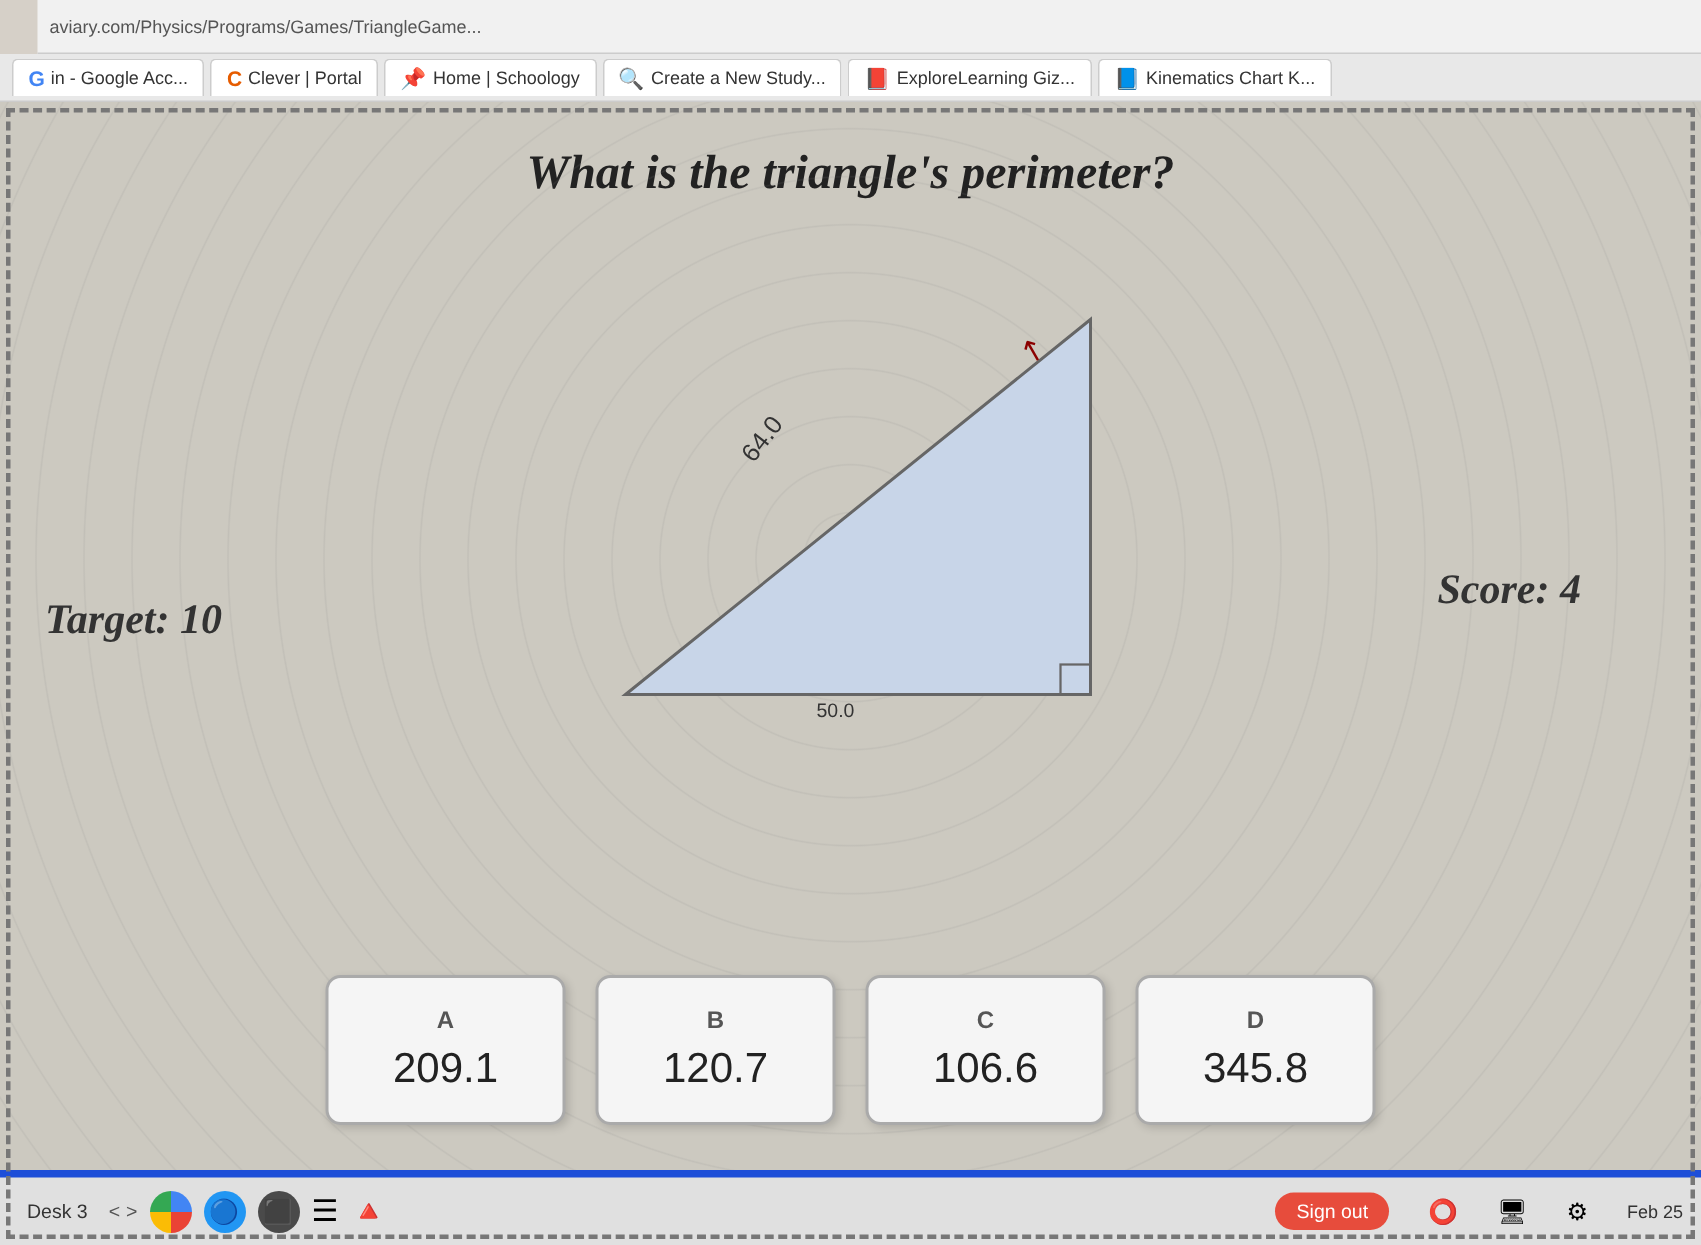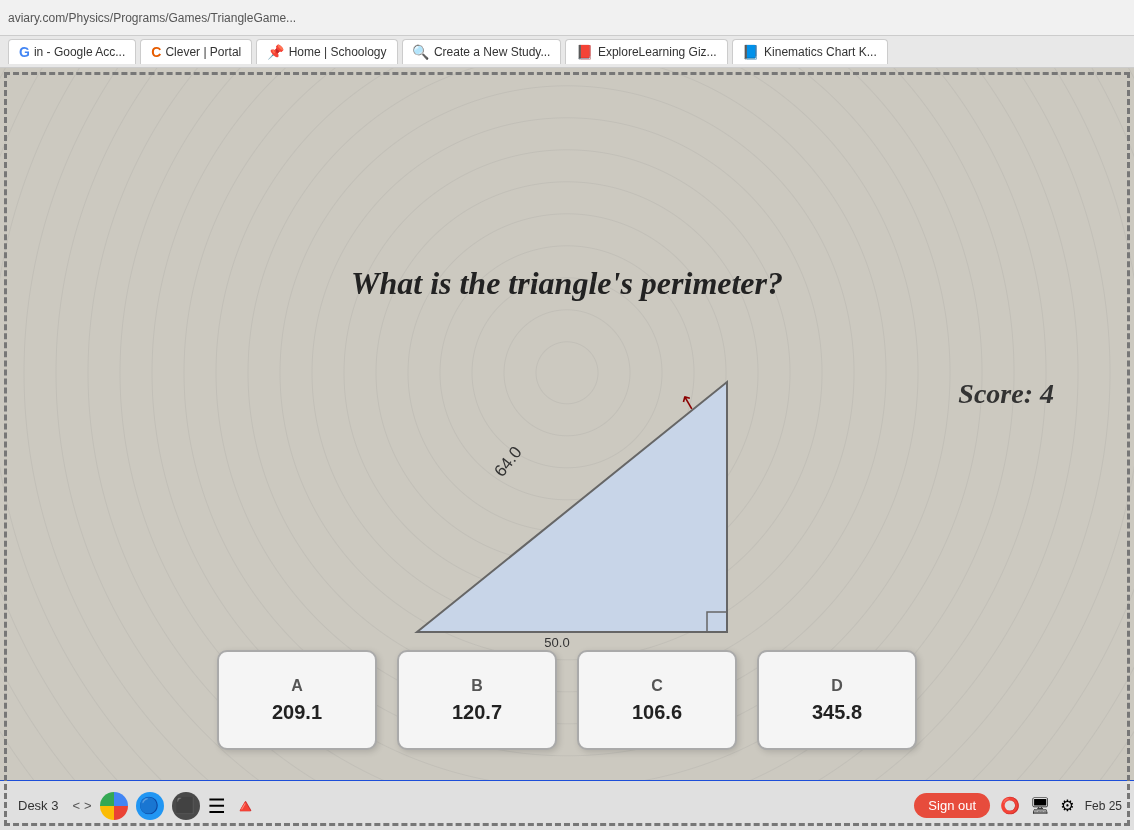--- a/index.html
+++ b/index.html
@@ -16,20 +16,21 @@
     .browser-bar {
       background: #f1f1f1;
       height: 36px;
       display: flex;
       align-items: center;
       padding: 0 8px;
       gap: 6px;
       border-bottom: 1px solid #ccc;
       font-size: 12px;
       color: #333;
+      margin-left: 25px;
     }
     .browser-bar .url {
       color: #555;
       font-size: 12px;
       margin-right: 8px;
     }
     .tab-bar {
       background: #e8e8e8;
       height: 32px;
       display: flex;
@@ -63,21 +64,20 @@
 
     
     .main-content {
       width: 100%;
       height: calc(830px - 68px);
       background: #ccc9c0;
       position: relative;
       display: flex;
       flex-direction: column;
       align-items: center;
-      justify-content: center;
     }
 
     
     .dashed-border {
       position: absolute;
       top: 4px;
       left: 4px;
       right: 4px;
       bottom: 4px;
       border: 3px dashed #777;
@@ -177,56 +177,56 @@
       color: #444;
       box-shadow: 2px 2px 6px rgba(0,0,0,0.15);
     }
     .answer-btn .letter {
       font-size: 16px;
       font-weight: bold;
       color: #555;
       margin-bottom: 6px;
     }
     .answer-btn .value {
-      font-size: 20px;
-      font-weight: bold;
+      font-size: 28px;
+      font-weight: normal;
       color: #222;
     }
 
     
     .taskbar {
       position: absolute;
       bottom: 0;
       left: 0;
       right: 0;
       height: 50px;
       background: #e0e0e0;
       display: flex;
       align-items: center;
       padding: 0 12px;
       gap: 8px;
-      border-top: 1px solid #1d4ed8;
+      border-top: 5px solid #1d4ed8;
     }
     .taskbar-item {
       font-size: 13px;
       color: #333;
       padding: 2px 6px;
     }
     .taskbar-nav {
       display: flex;
       align-items: center;
       gap: 4px;
       font-size: 13px;
       color: #555;
     }
     .taskbar-icons {
       margin-left: auto;
       display: flex;
       align-items: center;
-      gap: 10px;
+      gap: 26px;
       font-size: 14px;
     }
     .sign-out-btn {
       background: #e74c3c;
       color: white;
       border: none;
       border-radius: 16px;
       padding: 5px 14px;
       font-size: 13px;
       cursor: pointer;
@@ -319,20 +319,21 @@
       <rect x="370" y="290" width="20" height="20" fill="none" stroke="#666" stroke-width="1.5"></rect>
     </svg>
 
     <div class="label-hypotenuse">64.0</div>
 
     <div class="label-base" style="bottom:12px;left:220px;">50.0</div>
 
     <div class="cursor-arrow">↖</div>
   </div>
 
+  <div class="target-label">Target: 10</div>
   <div class="score-label">Score: 4</div>
 
   <div class="answers-row">
     <div class="answer-btn">
       <span class="letter">A</span>
       <span class="value">209.1</span>
     </div>
     <div class="answer-btn">
       <span class="letter">B</span>
       <span class="value">120.7</span>

